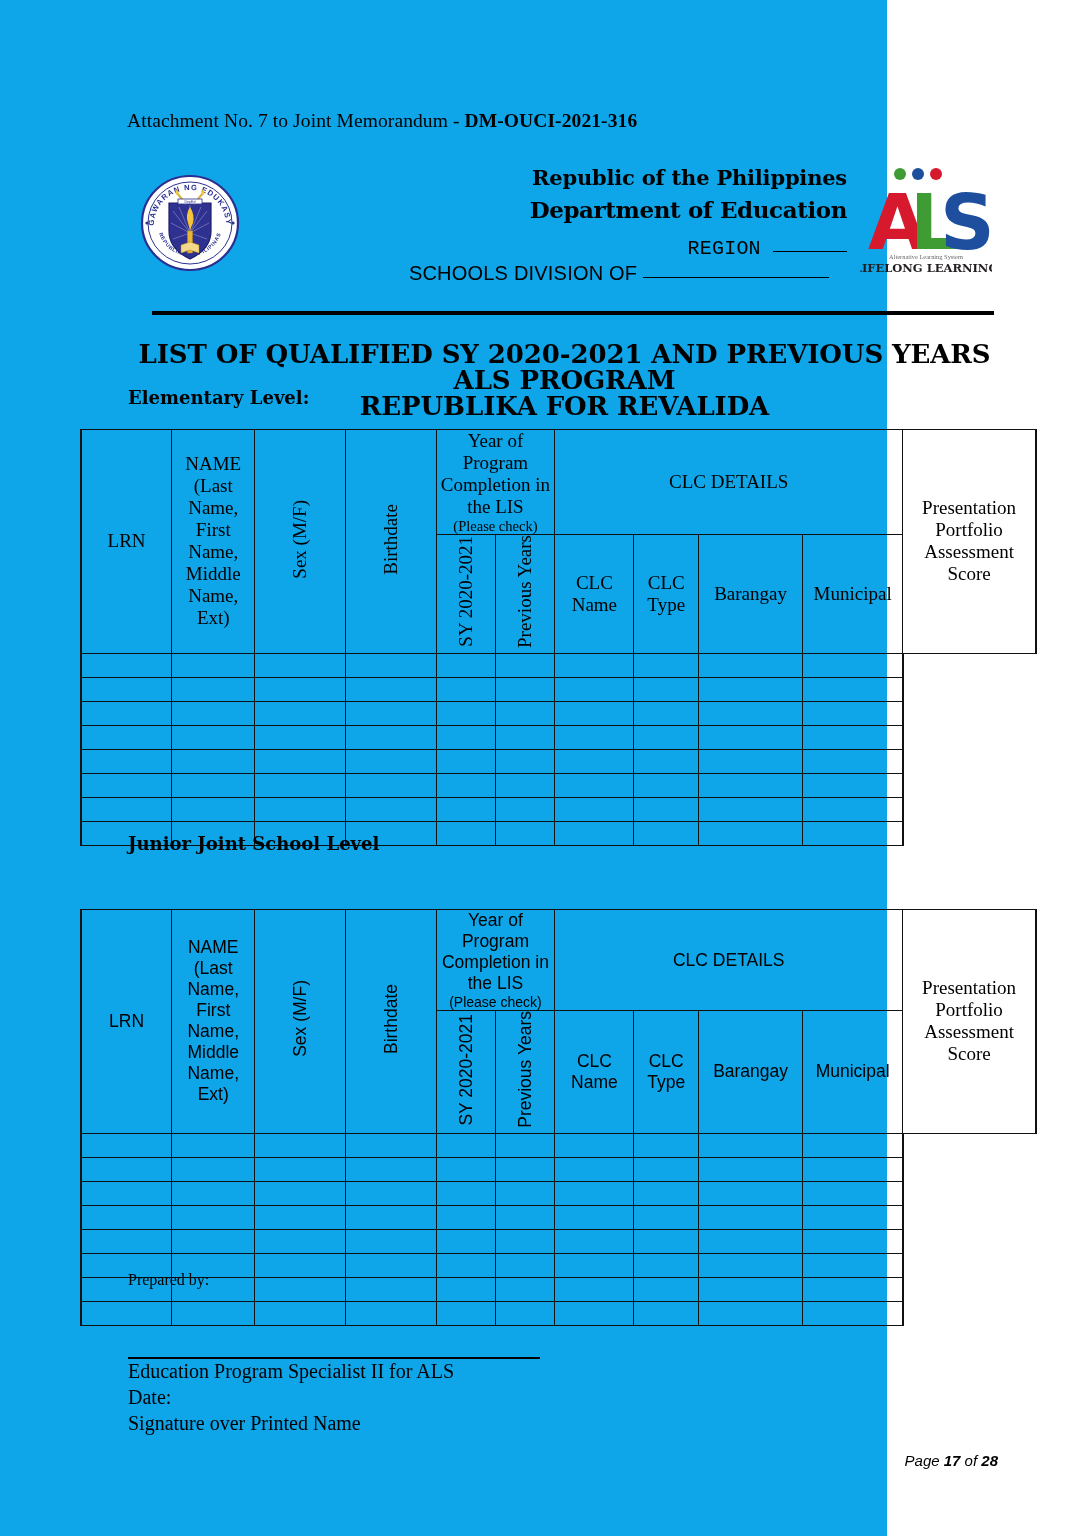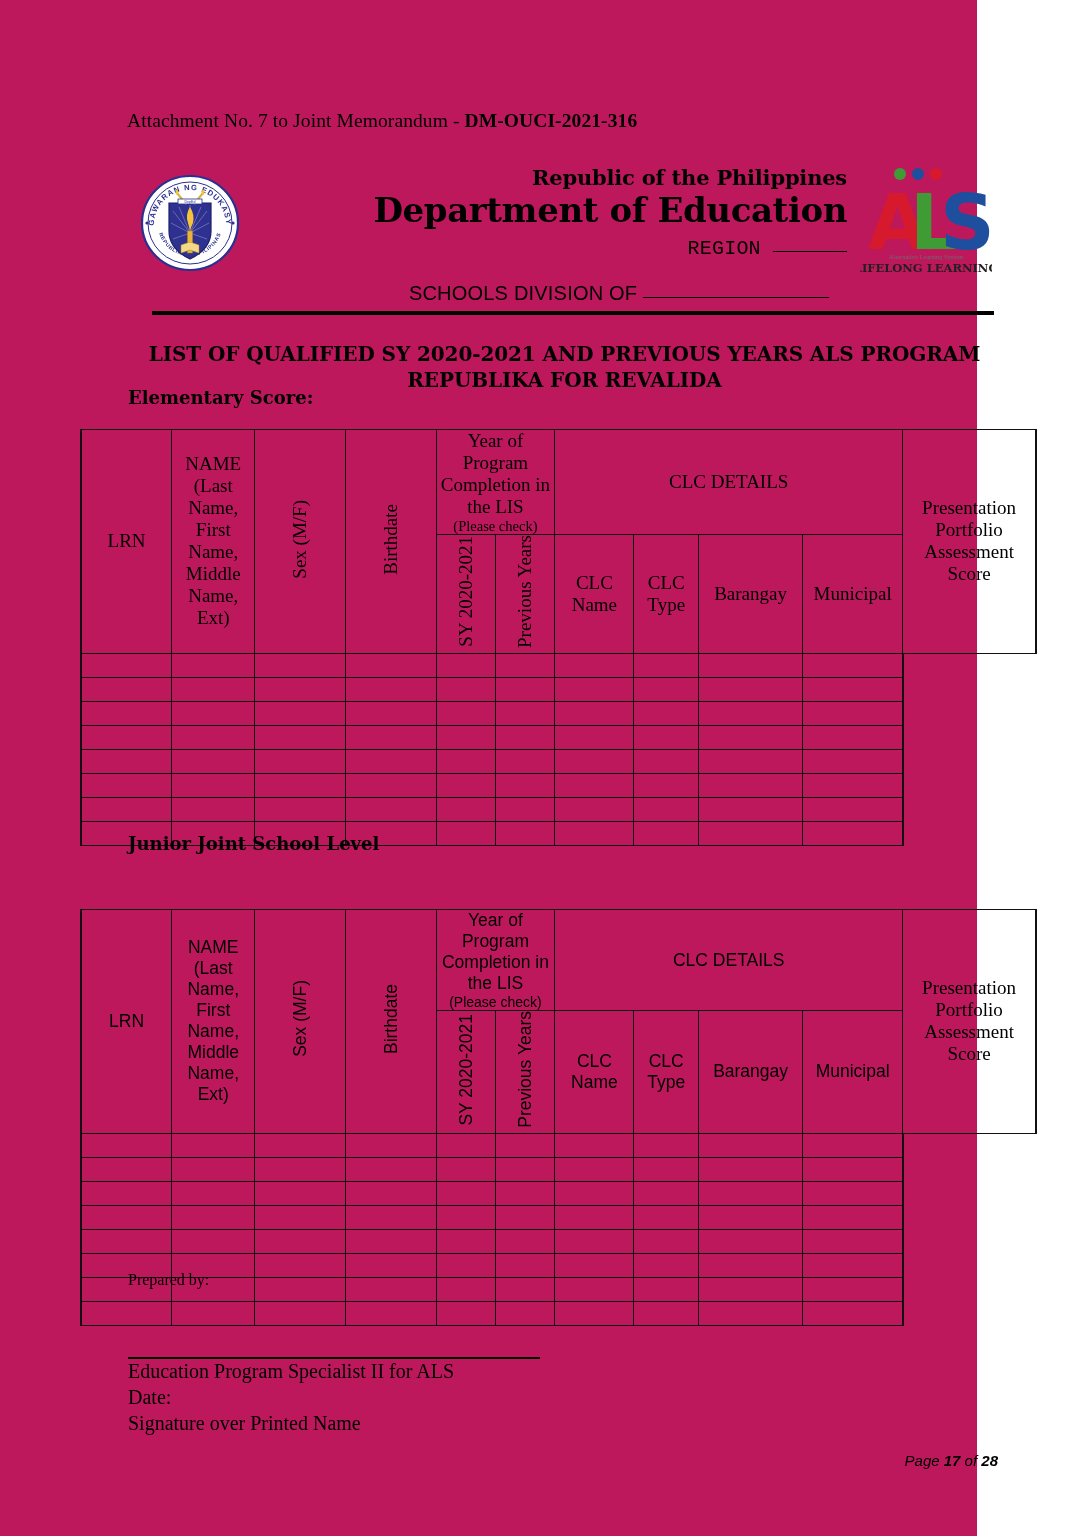--- a/index.html
+++ b/index.html
@@ -12,23 +12,23 @@
     height: 1536px;
     position: relative;
     font-family: "Liberation Serif", serif;
     color: #000000;
     overflow: hidden;
   }
 
   .page {
     position: absolute;
     left: 0; top: 0;
-    width: 977px;
+    width: 887px;
     height: 1536px;
-    background: #be185d;
+    background: #0ea5e9;
   }
 
   
   .attachment-line {
     position: absolute;
     left: 127px;
     top: 110px;
     font-size: 19.5px;
     letter-spacing: 0.1px;
     white-space: nowrap;
@@ -72,38 +72,38 @@
   .rep-line {
     font-family: "DejaVu Serif", serif;
     font-weight: bold;
     font-size: 21px;
     line-height: 26px;
     letter-spacing: -0.2px;
   }
   .dep-line {
     font-family: "DejaVu Serif", serif;
     font-weight: bold;
-    font-size: 34px;
+    font-size: 23px;
     line-height: 36px;
     letter-spacing: -0.4px;
     margin-top: 1px;
   }
   .region-line {
     font-family: Liberation Mono, monospace;
     font-size: 20px;
     line-height: 24px;
     margin-top: 9px;
     letter-spacing: 0.2px;
   }
   .division-line {
     font-family: "Liberation Sans", sans-serif;
     font-size: 20px;
     line-height: 24px;
     letter-spacing: 0.2px;
-    margin-top: 20px;
+    margin-top: 0;
     padding-right: 18px;
   }
   .blank-u {
     display: inline-block;
     border-bottom: 1.6px solid #000;
     vertical-align: 2px;
   }
   .blank-short { width: 74px; }
   .blank-long  { width: 186px; }
 
@@ -118,21 +118,21 @@
 
   
   .doc-title {
     position: absolute;
     left: 127px;
     top: 341px;
     width: 875px;
     text-align: center;
     font-family: "DejaVu Serif", serif;
     font-weight: bold;
-    font-size: 20px;
+    font-size: 26px;
     line-height: 26px;
     letter-spacing: -0.1px;
   }
   .level-label-1 {
     position: absolute;
     left: 128px;
     top: 387px;
     font-family: "DejaVu Serif", serif;
     font-weight: bold;
     font-size: 18px;
@@ -328,21 +328,21 @@
     </svg>
   </div>
 
   <div class="hrule"></div>
 
   <div class="doc-title">
     <div>LIST OF QUALIFIED SY 2020-2021 AND PREVIOUS YEARS ALS PROGRAM</div>
     <div>REPUBLIKA FOR REVALIDA</div>
   </div>
 
-  <div class="level-label-1">Elementary Score:</div>
+  <div class="level-label-1">Elementary Level:</div>
 
   <table class="dtable" id="table-elem">
     <colgroup>
       <col style="width:87px">
         <col style="width:80px">
         <col style="width:87px">
         <col style="width:87px">
       <col style="width:57px">
         <col style="width:57px">
         <col style="width:76px">

